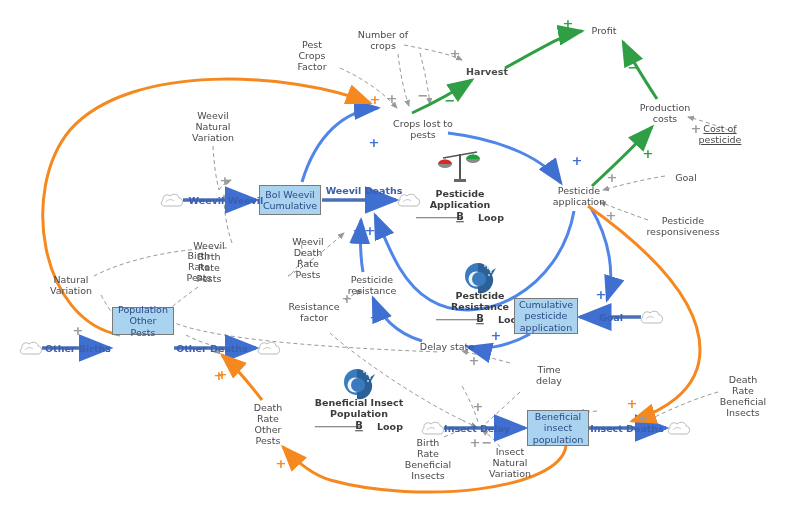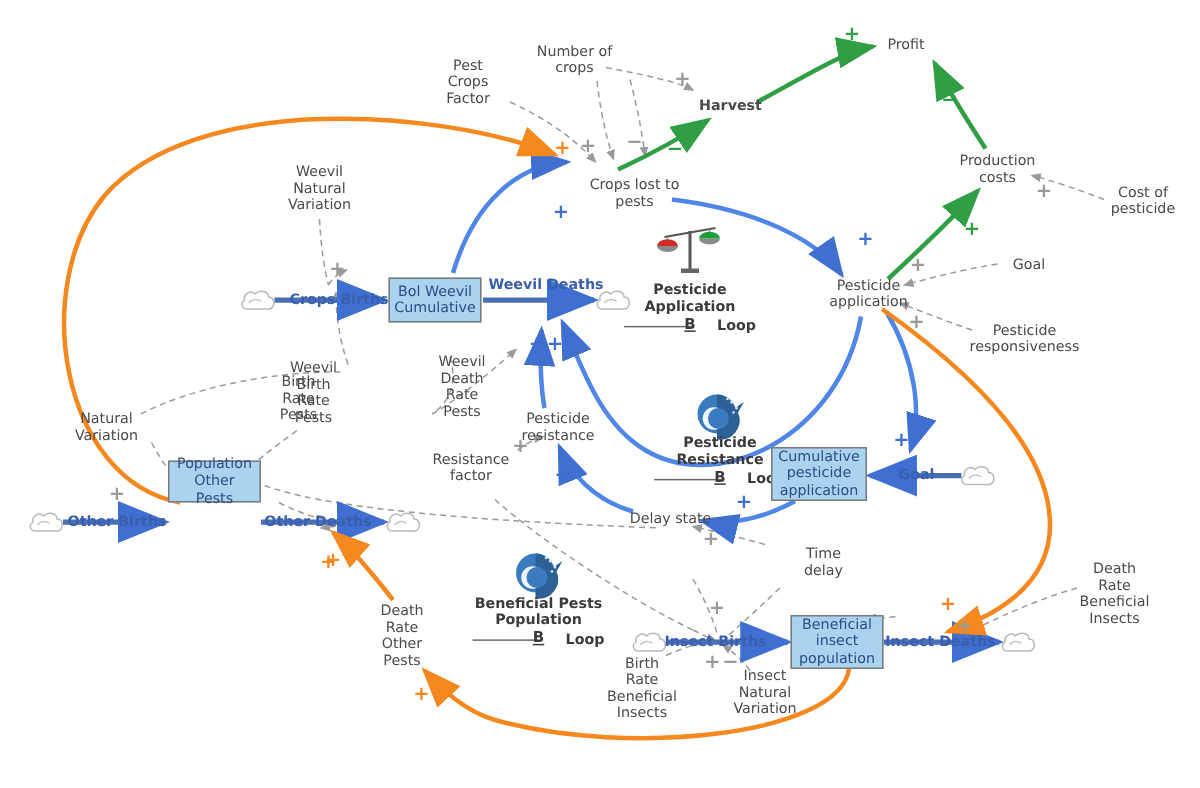--- a/index.html
+++ b/index.html
@@ -241,21 +241,21 @@
       <path d="M15,3 a13,13 0 0 1 12,9 l6,-4 l-4,7 a13,13 0 0 1 -14,18 z" fill="#2d6196"></path>
       <circle cx="13" cy="19" r="7.5" fill="#eef5fb"></circle>
       <circle cx="16" cy="19" r="7" fill="#3a7bbf"></circle>
       <circle cx="25" cy="8" r="1.2" fill="#cfe3f4"></circle>
         <circle cx="28" cy="12" r="1" fill="#cfe3f4"></circle>
       <circle cx="22" cy="6" r="0.9" fill="#cfe3f4"></circle>
         <circle cx="26" cy="15" r="0.9" fill="#cfe3f4"></circle>
     </svg>
   </div>
   <div class="node loop" style="left:359px;top:414px;">
-    <span>Beneficial Pests
+    <span>Beneficial Insect
 Population</span>
     <div class="lp">
       <span class="bar"></span>
       <span class="lw">Loop</span>
     </div>
     <div style="margin-top:-24px;"><span class="bch">B</span></div>
   </div>
 
   <div class="node stock" style="left:290px;top:200px;width:62px;height:30px;">
     <span style="white-space:pre-line">Bol Weevil
@@ -280,21 +280,21 @@
 Crops
 Factor</span></div>
   <div class="node var" style="left:383px;top:40px;"><span>Number of
 crops</span></div>
   <div class="node var" style="left:423px;top:129px;"><span>Crops lost to
 pests</span></div>
   <div class="node var" style="left:487px;top:71px;font-weight:bold;"><span>Harvest</span></div>
   <div class="node var" style="left:604px;top:30px;"><span>Profit</span></div>
   <div class="node var" style="left:665px;top:113px;"><span>Production
 costs</span></div>
-  <div class="node var" style="left:762px;top:134px;"><span>Cost of
+  <div class="node var" style="left:720px;top:134px;text-decoration:underline;"><span>Cost of
 pesticide</span></div>
   <div class="node var" style="left:686px;top:177px;"><span>Goal</span></div>
   <div class="node var" style="left:683px;top:226px;"><span>Pesticide
 responsiveness</span></div>
   <div class="node var" style="left:579px;top:196px;"><span>Pesticide
 application</span></div>
   <div class="node var" style="left:213px;top:126px;"><span>Weevil
 Natural
 Variation</span></div>
   <div class="node var" style="left:209px;top:262px;"><span>Weevil
@@ -330,26 +330,26 @@
 Insects</span></div>
   <div class="node var" style="left:268px;top:424px;"><span>Death
 Rate
 Other
 Pests</span></div>
 
   <div class="node var" style="left:199px;top:266px;"><span>Birth
 Rate
 Pests</span></div>
 
-  <div class="node flowlbl" style="left:226px;top:200px;"><span>Crops Births</span></div>
+  <div class="node flowlbl" style="left:226px;top:200px;"><span>Weevil Weevil</span></div>
   <div class="node flowlbl" style="left:364px;top:190px;"><span>Weevil Deaths</span></div>
   <div class="node flowlbl" style="left:78px;top:348px;"><span>Other Births</span></div>
   <div class="node flowlbl" style="left:212px;top:348px;text-align:center;"><span>Other Deaths</span></div>
   <div class="node flowlbl" style="left:611px;top:317px;"><span>Goal</span></div>
-  <div class="node flowlbl" style="left:477px;top:428px;"><span>Insect Births</span></div>
+  <div class="node flowlbl" style="left:477px;top:428px;"><span>Insect Delay</span></div>
   <div class="node flowlbl" style="left:627px;top:428px;"><span>Insect Deaths</span></div>
 
   <div id="signs">
       <span class="sign s-orange" style="left: 375px; top: 99px;">+</span>
       <span class="sign s-blue" style="left: 374px; top: 142px;">+</span>
       <span class="sign s-grey" style="left: 455px; top: 53px;">+</span>
       <span class="sign s-grey" style="left: 392px; top: 98px;">+</span>
       <span class="sign s-grey" style="left: 423px; top: 95px;">−</span>
       <span class="sign s-green" style="left: 450px; top: 100px;">−</span>
       <span class="sign s-green" style="left: 568px; top: 23px;">+</span>

